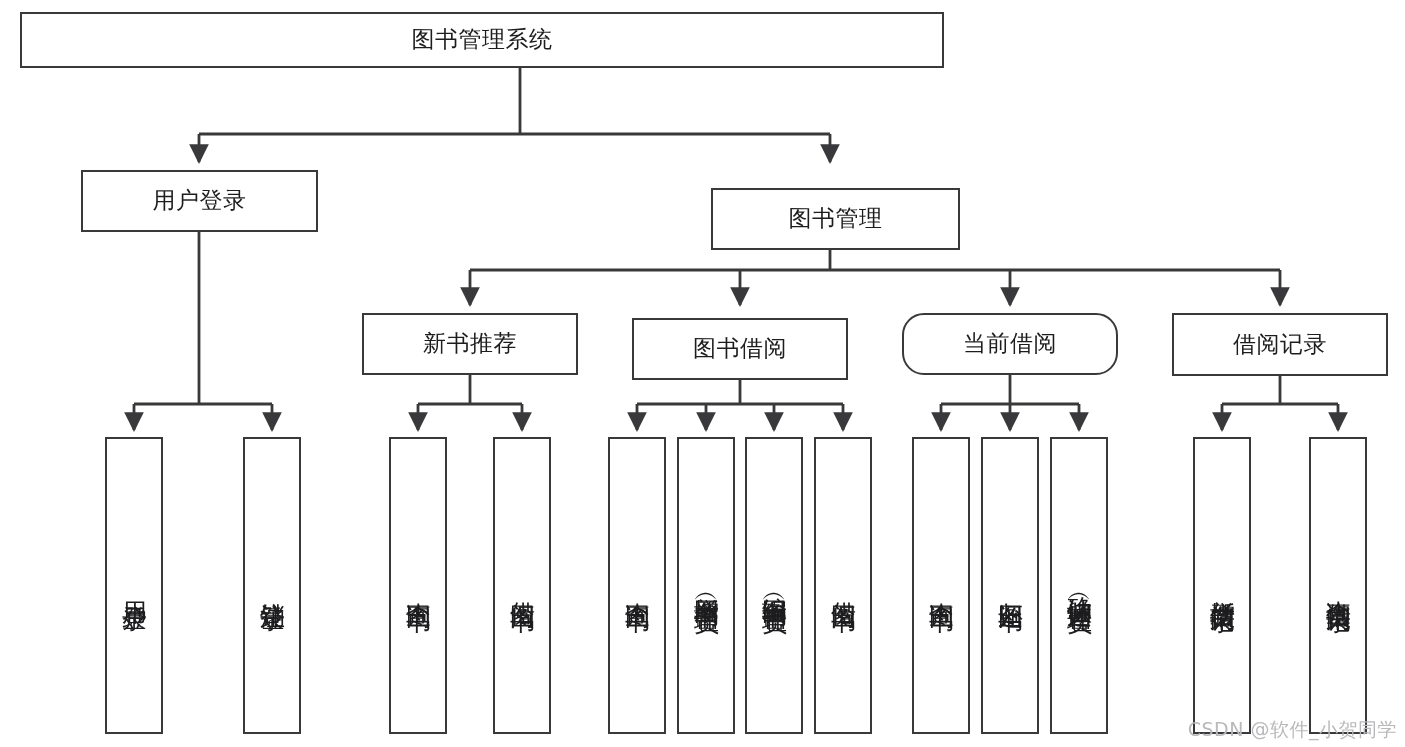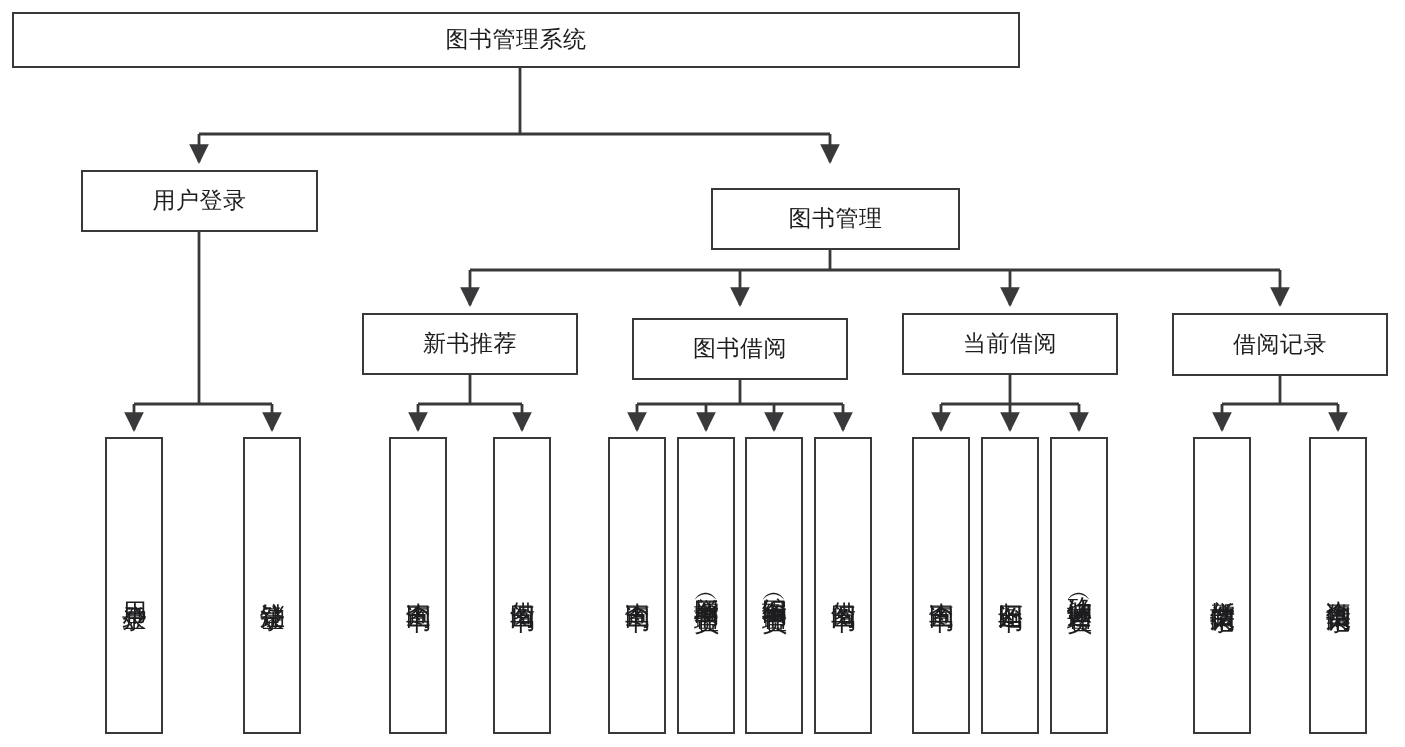--- a/index.html
+++ b/index.html
@@ -122,38 +122,38 @@
       <path d="M 1010 404 L 1010 430" marker-end="url(#arrow)"></path>
       <path d="M 1079 404 L 1079 430" marker-end="url(#arrow)"></path>
 
       <path d="M 1280 375 L 1280 404"></path>
       <path d="M 1222 404 L 1338 404"></path>
       <path d="M 1222 404 L 1222 430" marker-end="url(#arrow)"></path>
       <path d="M 1338 404 L 1338 430" marker-end="url(#arrow)"></path>
     </g>
   </svg>
 
-  <div class="node root horiz" style="left:12px; top:12px; width:1008px; height:56px;">
+  <div class="node root horiz" style="left:20px; top:12px; width:924px; height:56px;">
     <span class="label">图书管理系统</span>
   </div>
 
   <div class="node horiz" style="left:81px; top:170px; width:237px; height:62px;">
     <span class="label">用户登录</span>
   </div>
   <div class="node horiz" style="left:711px; top:188px; width:249px; height:62px;">
     <span class="label">图书管理</span>
   </div>
 
   <div class="node horiz" style="left:362px; top:313px; width:216px; height:62px;justify-content:center;">
     <span class="label">新书推荐</span>
   </div>
   <div class="node horiz" style="left:632px; top:318px; width:216px; height:62px;">
     <span class="label">图书借阅</span>
   </div>
-  <div class="node horiz" style="left:902px; top:313px; width:216px; height:62px;">
+  <div class="node horiz" style="left:902px; top:313px; width:216px; height:62px;border-radius:22px;">
     <span class="label">当前借阅</span>
   </div>
   <div class="node horiz" style="left:1172px; top:313px; width:216px; height:63px;">
     <span class="label">借阅记录</span>
   </div>
 
   <div class="node leaf" style="left:105px; top:437px; width:58px; height:297px;">
     <span class="label">用户登录</span>
   </div>
   <div class="node leaf" style="left:243px; top:437px; width:58px; height:297px;">
@@ -190,14 +190,15 @@
     <span class="label">确认归还（管理员）</span>
   </div>
 
   <div class="node leaf" style="left:1193px; top:437px; width:58px; height:297px;">
     <span class="label">新增借阅记录</span>
   </div>
   <div class="node leaf" style="left:1309px; top:437px; width:58px; height:297px;">
     <span class="label">查询借阅记录</span>
   </div>
 
+  <div class="watermark">CSDN @软件_小贺同学</div>
 
 </div>
 
 </body></html>

